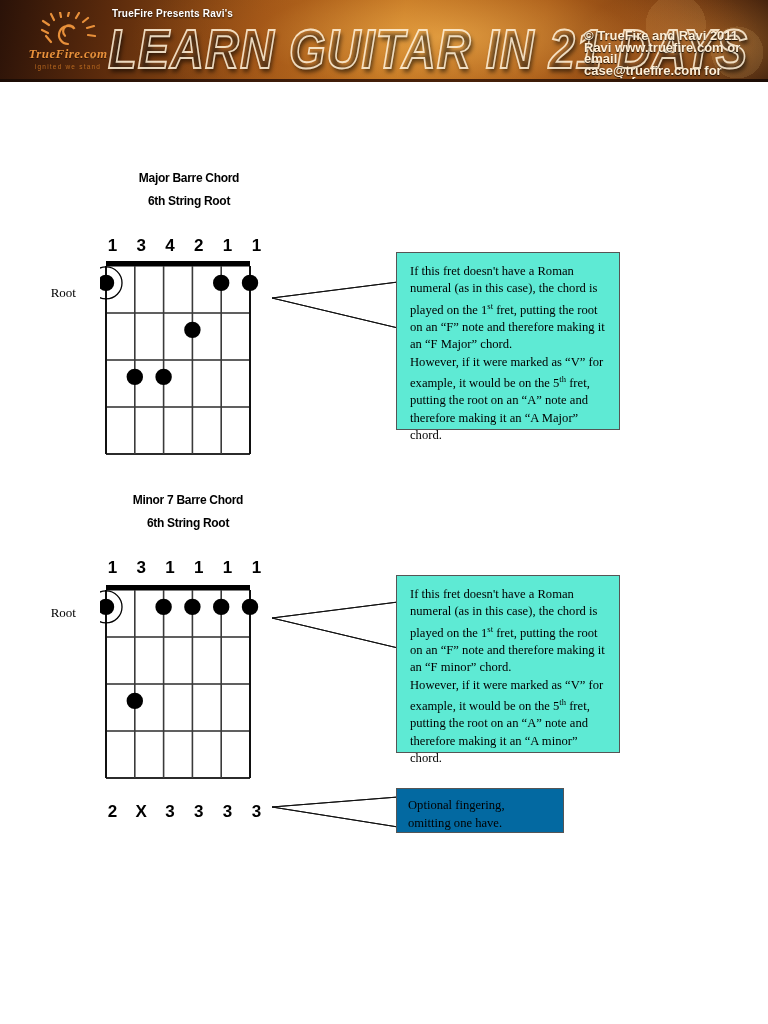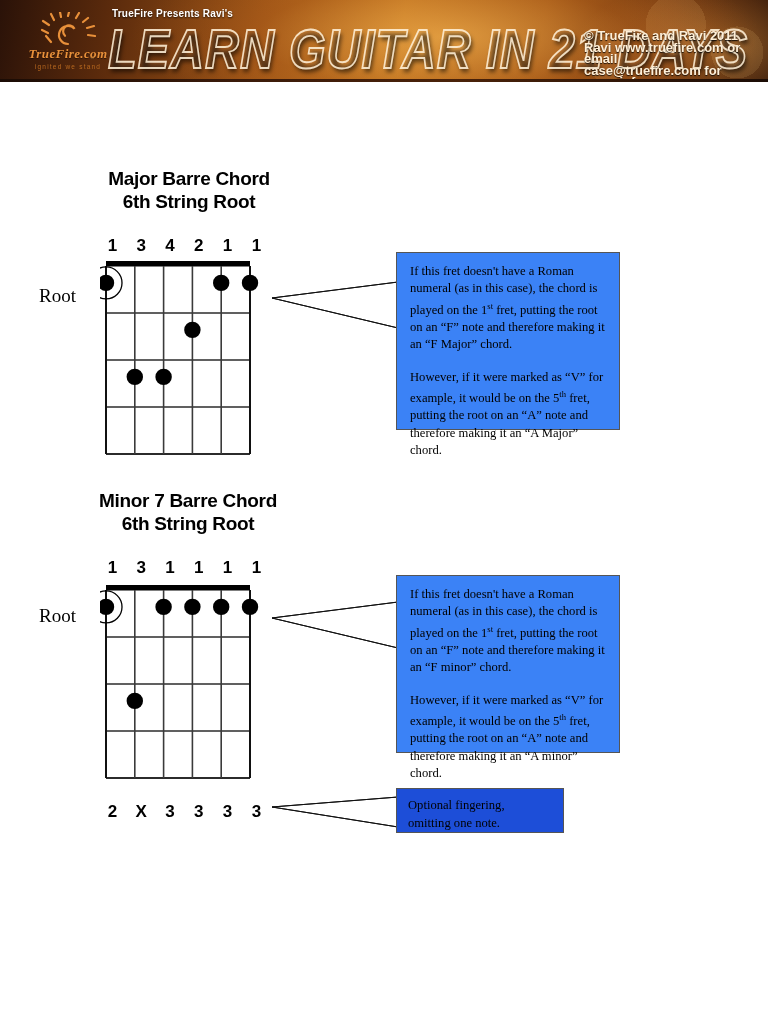--- a/index.html
+++ b/index.html
@@ -107,21 +107,21 @@
     line-height: 11.6px;
     color: #fff0d8;
     text-shadow: 0 1px 1px rgba(0,0,0,0.8);
   }
 
   
   .chord-title {
     position: absolute;
     font-family: "Liberation Sans", sans-serif;
     font-weight: bold;
-    font-size: 19px;
+    font-size: 12px;
     line-height: 23px;
     letter-spacing: -0.3px;
     text-align: center;
     white-space: pre-line;
   }
 
   .fingering-row {
     position: absolute;
     display: flex;
     font-family: "Liberation Sans", sans-serif;
@@ -131,43 +131,43 @@
   .fingering-row span {
     display: block;
     text-align: center;
   }
 
   .fretboard { position: absolute; }
 
   .root-label {
     position: absolute;
     font-family: "Liberation Serif", serif;
-    font-size: 19px;
+    font-size: 13px;
     text-align: right;
   }
 
   
   .callout {
     position: absolute;
     border: 1px solid #555;
-    background: #3b82f6;
+    background: #5eead4;
     box-sizing: border-box;
     font-family: "Liberation Serif", serif;
     font-size: 12.6px;
     line-height: 17.3px;
     padding: 10px 12px 10px 13px;
   }
   .callout p { margin: 0; }
-  .callout p + p { margin-top: 15px; }
+  .callout p + p { }
   .callout sup { font-size: 8.6px; vertical-align: super; }
 
   .callout-small {
     position: absolute;
     border: 1px solid #555;
-    background: #1d4ed8;
+    background: #0369a1;
     box-sizing: border-box;
     font-family: "Liberation Serif", serif;
     font-size: 12.6px;
     line-height: 17.5px;
     padding: 8px 10px 8px 11px;
   }
 
   .connector { position: absolute; }
 </style>
 </head>
@@ -304,14 +304,14 @@
   </div>
 
 <svg class="connector" style="left:272px; top:795px;" width="128" height="40">
   <polygon points="0,12 126,2 126,32" fill="#ffffff" stroke="#111" stroke-width="1"></polygon>
   <line x1="0" y1="12" x2="126" y2="2" stroke="#111" stroke-width="1"></line>
   <line x1="0" y1="12" x2="126" y2="32" stroke="#111" stroke-width="1"></line>
 </svg>
 
 <div class="callout-small" style="left:396px; top:788px; width:168px; height:45px;">
   <div>Optional fingering,</div>
-  <div>omitting one note.</div>
+  <div>omitting one have.</div>
 </div>
 
 </body></html>

